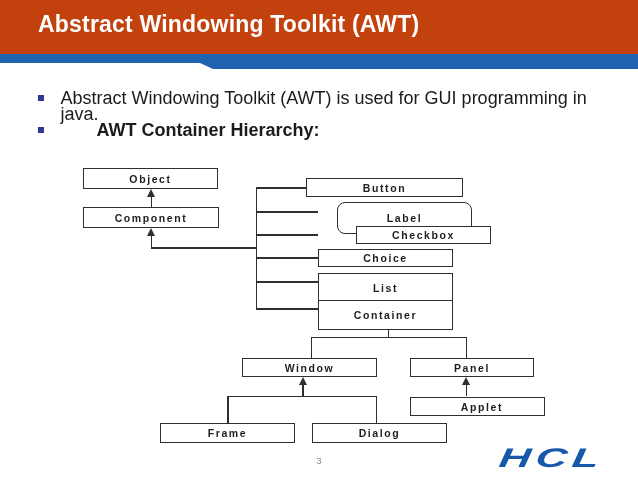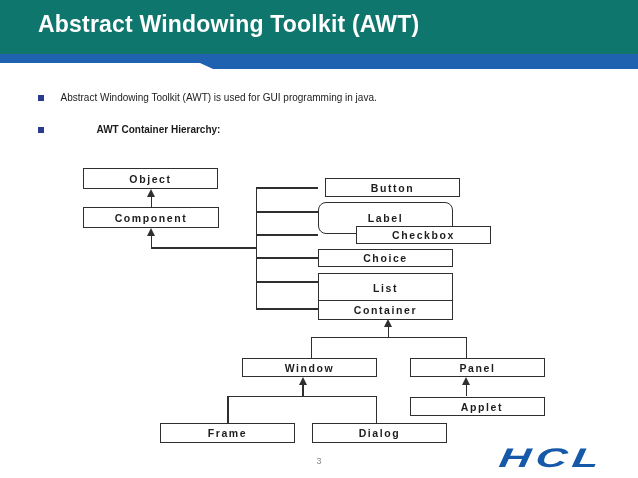--- a/index.html
+++ b/index.html
@@ -6,21 +6,21 @@
   .slide{
     position:relative;
     width:638px;height:478px;
     background:#ffffff;
     overflow:hidden;
     font-family:"Liberation Sans", sans-serif;
   }
   
   .header{
     position:absolute;left:0;top:0;width:638px;height:54px;
-    background:#0f766e;
+    background:#c2410c;
     text-align:right;
   }
   .header .title{
     position:absolute;left:38px;top:11px;
     font-size:23px;font-weight:bold;color:#ffffff;
     letter-spacing:0.2px;
   }
   .accent-bar{
     position:absolute;left:0;top:54px;width:638px;height:15px;
     background:#1E62B0;
@@ -30,46 +30,46 @@
   .bullet-row{
     position:absolute;left:38px;width:570px;
     display:flex;align-items:flex-start;
   }
   .bullet-row .marker{
     width:5.5px;height:5.5px;background:#2B3A8F;
     margin-top:5px;flex:none;
   }
   .bullet-row .btext{
     margin-left:17px;
-    font-size:10px;line-height:16px;color:#1B1B1B;
+    font-size:18px;line-height:16px;color:#1B1B1B;
   }
   .row1{top:90px;}
   .row2{top:122px;gap:36px;}
   .row2 .btext{font-weight:bold;}
   
   .diagram{position:absolute;left:0;top:0;width:638px;height:478px;}
   .node{
     position:absolute;
     border:1.5px solid #2F2F2F;
     background:#ffffff;
     display:flex;align-items:center;justify-content:center;
     font-size:10.5px;font-weight:bold;color:#1D1D1D;
     letter-spacing:1.6px;
     box-sizing:border-box;
   }
   .b-object   {left:83px; top:168px;width:135px;height:21px;}
   .b-component{left:83px; top:207px;width:136px;height:21px;}
-  .b-button   {left:325px;top:178px;width:135px;height:19px;}
-  .b-label    {left:318px;top:202px;width:135px;height:32px;border-radius:8px;}
+  .b-button   {left:306px;top:178px;width:157px;height:19px;}
+  .b-label    {left:337px;top:202px;width:135px;height:32px;border-radius:8px;}
   .b-checkbox {left:318px;top:226px;width:135px;height:18px;margin-left:38px;}
   .b-choice   {left:318px;top:249px;width:135px;height:18px;}
   .b-list     {left:318px;top:273px;width:135px;height:30px;}
-  .b-container{left:318px;top:300px;width:135px;height:20px;}
+  .b-container{left:318px;top:300px;width:135px;height:30px;}
   .b-window   {left:242px;top:358px;width:135px;height:19px;}
-  .b-panel    {left:410px;top:358px;width:135px;height:19px;}
+  .b-panel    {left:410px;top:358px;width:124px;height:19px;}
   .b-applet   {left:410px;top:397px;width:135px;height:19px;padding-left:9px;}
   .b-frame    {left:160px;top:423px;width:135px;height:20px;}
   .b-dialog   {left:312px;top:423px;width:135px;height:20px;}
   .vl{position:absolute;width:1.8px;background:#2F2F2F;}
   .hl{position:absolute;height:1.8px;background:#2F2F2F;}
   .arr{
     position:absolute;width:0;height:0;
     border-left:4.5px solid transparent;
     border-right:4.5px solid transparent;
     border-bottom:8px solid #2F2F2F;

